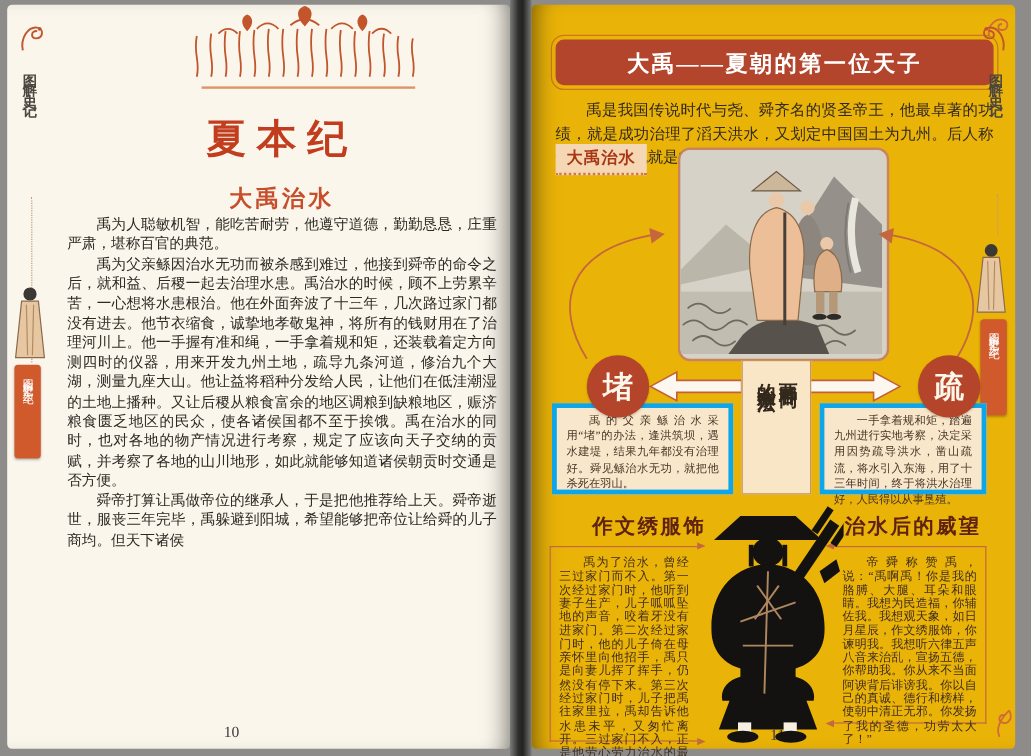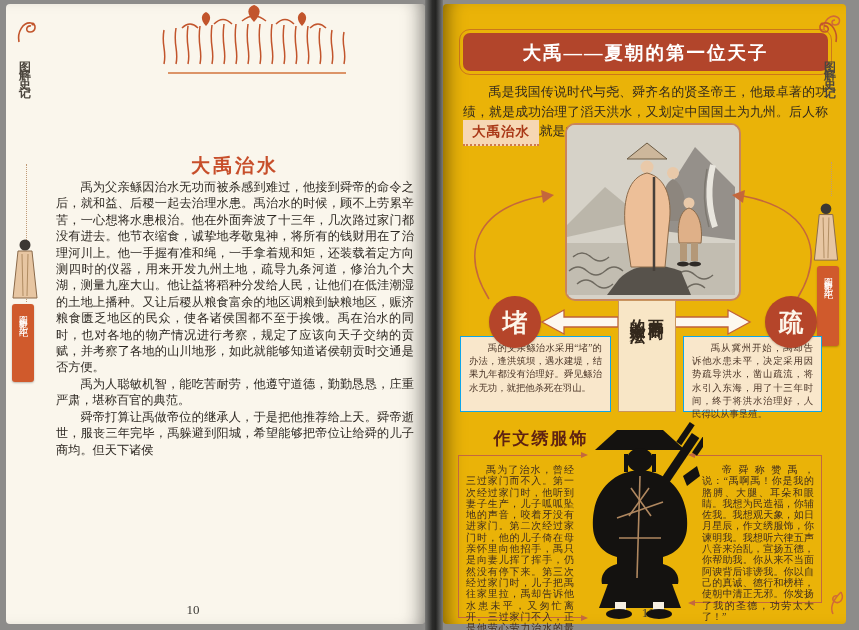--- a/index.html
+++ b/index.html
@@ -61,21 +61,21 @@
     font-size:25px;font-weight:bold;z-index:4;box-shadow:0 1px 2px rgba(0,0,0,.2);}
   .mc-left{left:46px;top:292px;}
   .mc-right{left:322px;top:292px;}
   .h-arrow{position:absolute;top:303px;z-index:2;}
   .ha-left{left:97px;}
   .ha-right{left:231px;}
   .center-box{position:absolute;left:175px;top:296px;width:58px;height:112px;
     background:#f8e6c6;border:1px solid #c9955f;z-index:3;
     display:flex;flex-direction:row;justify-content:center;align-items:flex-start;gap:3px;padding-top:6px;box-sizing:border-box;}
   .vcol{writing-mode:vertical-rl;font-weight:bold;color:#33281c;font-size:15.5px;letter-spacing:2px;line-height:1;}
-  .d-box{position:absolute;top:332px;height:76px;background:#f9e7cb;border:1px solid #0ea5e9;
+  .d-box{position:absolute;top:332px;height:76px;background:#f9e7cb;border:4px solid #0ea5e9;
     box-sizing:border-box;padding:5px 8px;z-index:1;}
   .d-box p{margin:0;font-size:9.4px;line-height:13.2px;color:#4a3426;text-align:justify;text-indent:2em;}
   .db-left{left:17px;width:151px;}
   .db-right{left:240px;width:139px;}
   .bsec-title{position:absolute;top:423px;font-size:17px;font-weight:bold;color:#5e2212;
     letter-spacing:2px;text-align:center;}
   .bt-left{left:18px;width:160px;}
   .bt-right{left:248px;width:140px;}
   .abox{position:absolute;box-sizing:border-box;}
   .abox .inner{padding:8px 7px;}
@@ -121,25 +121,26 @@
       <path d="M28 24 q8 -8 16 0 M60 20 q9 -9 18 0 M122 20 q9 -9 18 0 M156 24 q8 -8 16 0 M88 17 q12 -10 24 0"></path>
     </g>
     <g fill="#c2552c">
       <path d="M100 18 C92 10 93 3 100 1 C107 3 108 10 100 18 Z"></path>
       <path d="M52 22 C46 16 47 10 52 8 C57 10 58 16 52 22 Z"></path>
       <path d="M148 22 C142 16 143 10 148 8 C153 10 154 16 148 22 Z"></path>
     </g>
   </svg>
   <div class="crown-rule"></div>
 
+  <div class="chap-title">夏本纪</div>
   <div class="sec-title">大禹治水</div>
 
   <div class="body-col">
+    <p>禹为人聪敏机智，能吃苦耐劳，他遵守道德，勤勤恳恳，庄重严肃，堪称百官的典范。</p>
     <p>禹为父亲鲧因治水无功而被杀感到难过，他接到舜帝的命令之后，就和益、后稷一起去治理水患。禹治水的时候，顾不上劳累辛苦，一心想将水患根治。他在外面奔波了十三年，几次路过家门都没有进去。他节衣缩食，诚挚地孝敬鬼神，将所有的钱财用在了治理河川上。他一手握有准和绳，一手拿着规和矩，还装载着定方向测四时的仪器，用来开发九州土地，疏导九条河道，修治九个大湖，测量九座大山。他让益将稻种分发给人民，让他们在低洼潮湿的土地上播种。又让后稷从粮食富余的地区调粮到缺粮地区，赈济粮食匮乏地区的民众，使各诸侯国都不至于挨饿。禹在治水的同时，也对各地的物产情况进行考察，规定了应该向天子交纳的贡赋，并考察了各地的山川地形，如此就能够知道诸侯朝贡时交通是否方便。</p>
-    <p>禹为人聪敏机智，能吃苦耐劳，他遵守道德，勤勤恳恳，庄重严肃，堪称百官的典范。</p>
     <p>舜帝打算让禹做帝位的继承人，于是把他推荐给上天。舜帝逝世，服丧三年完毕，禹躲避到阳城，希望能够把帝位让给舜的儿子商均。但天下诸侯</p>
   </div>
 
   <div class="pageno" style="left:167px;top:598px">10</div>
 </div>
 
 <div class="page page-right">
 
   <div class="banner">
     <span class="banner-text">大禹——夏朝的第一位天子</span>
@@ -206,30 +207,31 @@
 
   <div class="center-box">
     <span class="vcol">的治水方法</span>
     <span class="vcol">两种不同</span>
   </div>
 
   <div class="d-box db-left">
     <p>禹的父亲鲧治水采用“堵”的办法，逢洪筑坝，遇水建堤，结果九年都没有治理好。舜见鲧治水无功，就把他杀死在羽山。</p>
   </div>
   <div class="d-box db-right">
-    <p>禹从冀州开始，禹却告诉他水患未平，决定采用因势疏导洪水，凿山疏流，将水引入东海，用了十三年时间，终于将洪水治理好，人民得以从事垦殖。</p>
+    <p>一手拿着规和矩，踏遍九州进行实地考察，决定采用因势疏导洪水，凿山疏流，将水引入东海，用了十三年时间，终于将洪水治理好，人民得以从事垦殖。</p>
   </div>
 
   <div class="bsec-title bt-left">作文绣服饰</div>
   <div class="abox open-r ab-left">
     <div class="inner">
       <p>禹为了治水，曾经三过家门而不入。第一次经过家门时，他听到妻子生产，儿子呱呱坠地的声音，咬着牙没有进家门。第二次经过家门时，他的儿子倚在母亲怀里向他招手，禹只是向妻儿挥了挥手，仍然没有停下来。第三次经过家门时，儿子把禹往家里拉，禹却告诉他水患未平，又匆忙离开。三过家门不入，正是他劳心劳力治水的最好证明。</p>
     </div>
   </div>
 
+  <div class="bsec-title bt-right">治水后的威望</div>
   <div class="abox open-l ab-right">
     <div class="inner">
       <p>帝舜称赞禹，说：“禹啊禹！你是我的胳膊、大腿、耳朵和眼睛。我想为民造福，你辅佐我。我想观天象，如日月星辰，作文绣服饰，你谏明我。我想听六律五声八音来治乱，宣扬五德，你帮助我。你从来不当面阿谀背后诽谤我。你以自己的真诚、德行和榜样，使朝中清正无邪。你发扬了我的圣德，功劳太大了！”</p>
     </div>
   </div>
 
   <svg class="silhouette" width="124" height="204" viewBox="0 0 124 204">
     <g transform="rotate(34 86 62)" fill="#141210">
       <rect x="82" y="8" width="9" height="100"></rect>
       <rect x="74" y="0" width="6" height="24"></rect>

